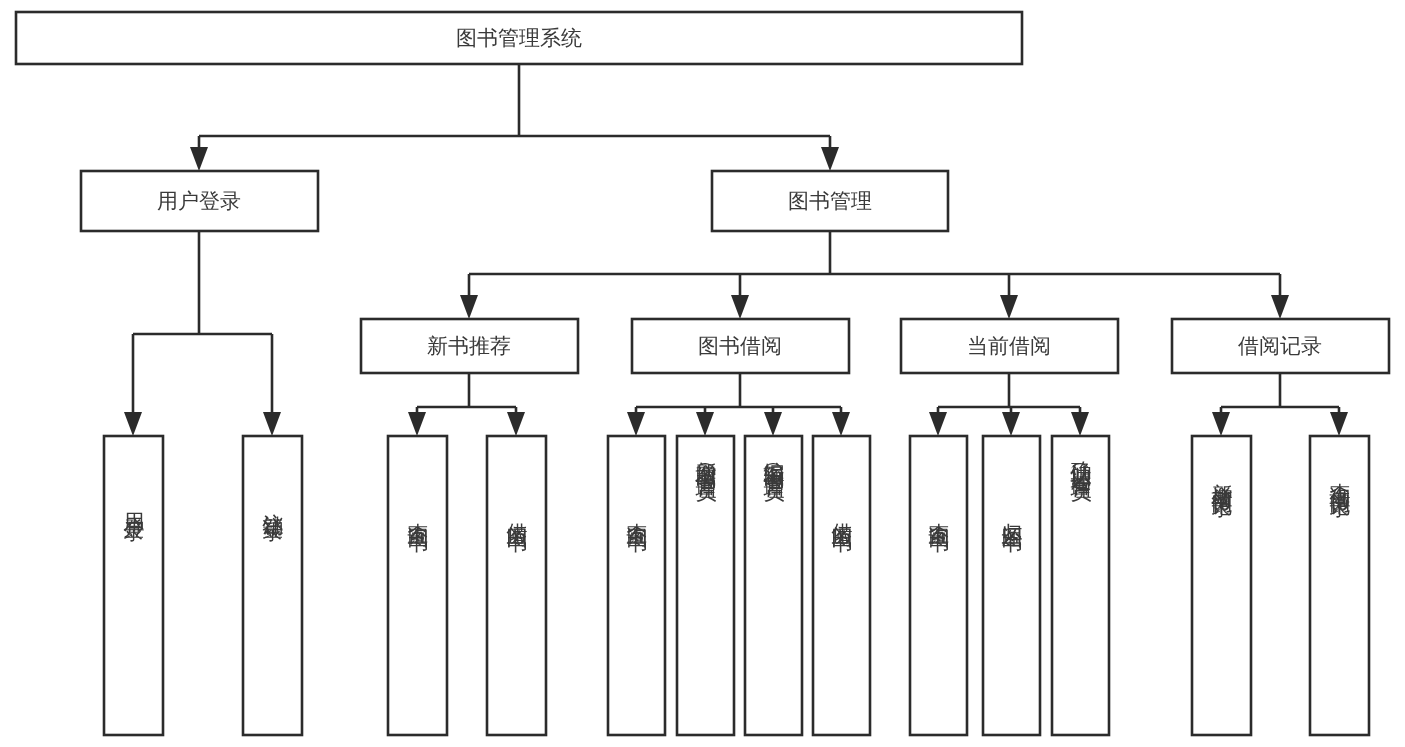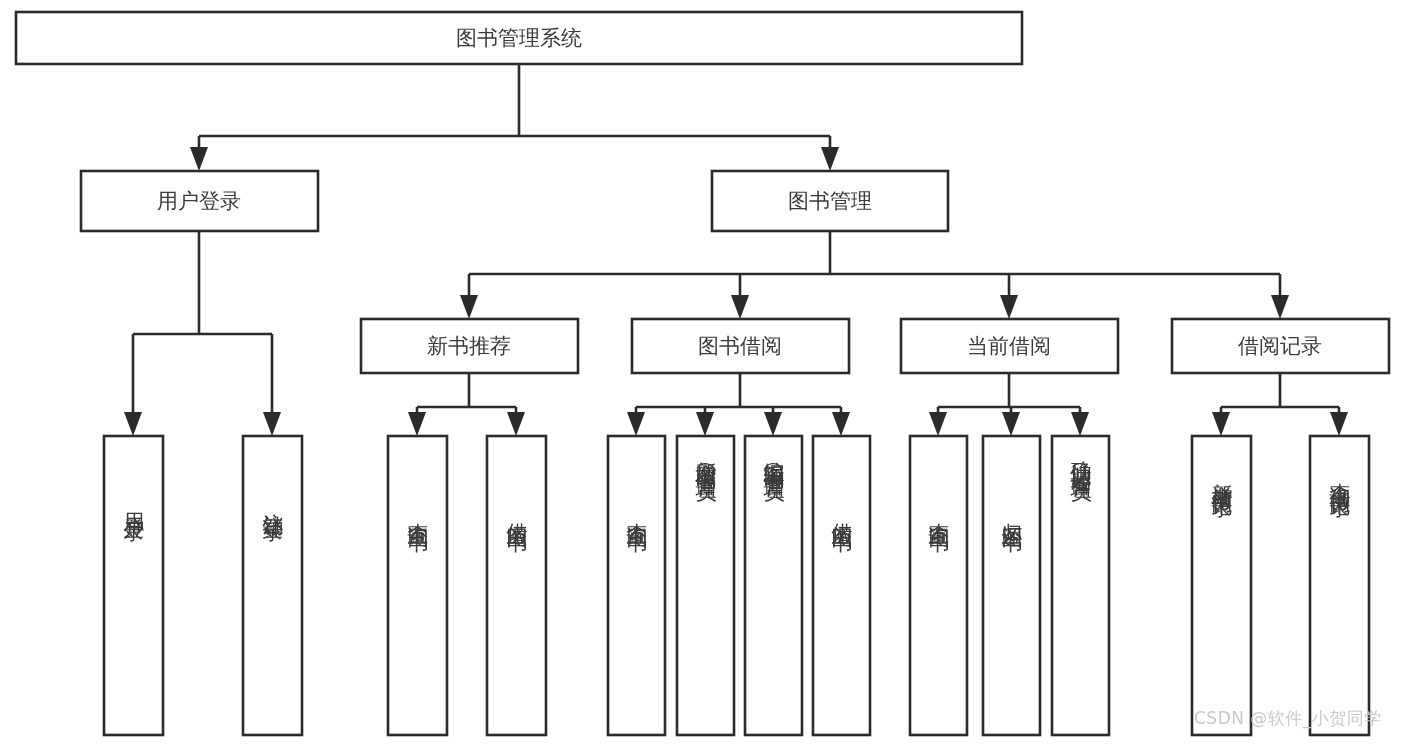--- a/index.html
+++ b/index.html
@@ -225,15 +225,14 @@
   <div class="node-label-v" style="left:910px; top:506px; width:57px; height:229px; justify-content:flex-start;">查询图书</div>
 
   <div class="node-label-v" style="left:983px; top:506px; width:57px; height:229px; justify-content:flex-start;">归还图书</div>
 
   <div class="node-label-v" style="left:1052px; top:444px; width:57px; height:291px; justify-content:flex-start;">确认归还（管理员）</div>
 
   <div class="node-label-v" style="left:1192px; top:466px; width:59px; height:269px; justify-content:flex-start;">新增借阅记录</div>
 
   <div class="node-label-v" style="left:1310px; top:466px; width:59px; height:269px; justify-content:flex-start;">查询借阅记录</div>
 
-  <div class="watermark" style="left:1194px; top:707px;">CSDN @软件_小贺同学</div>
 
 </div>
 
 </body></html>

